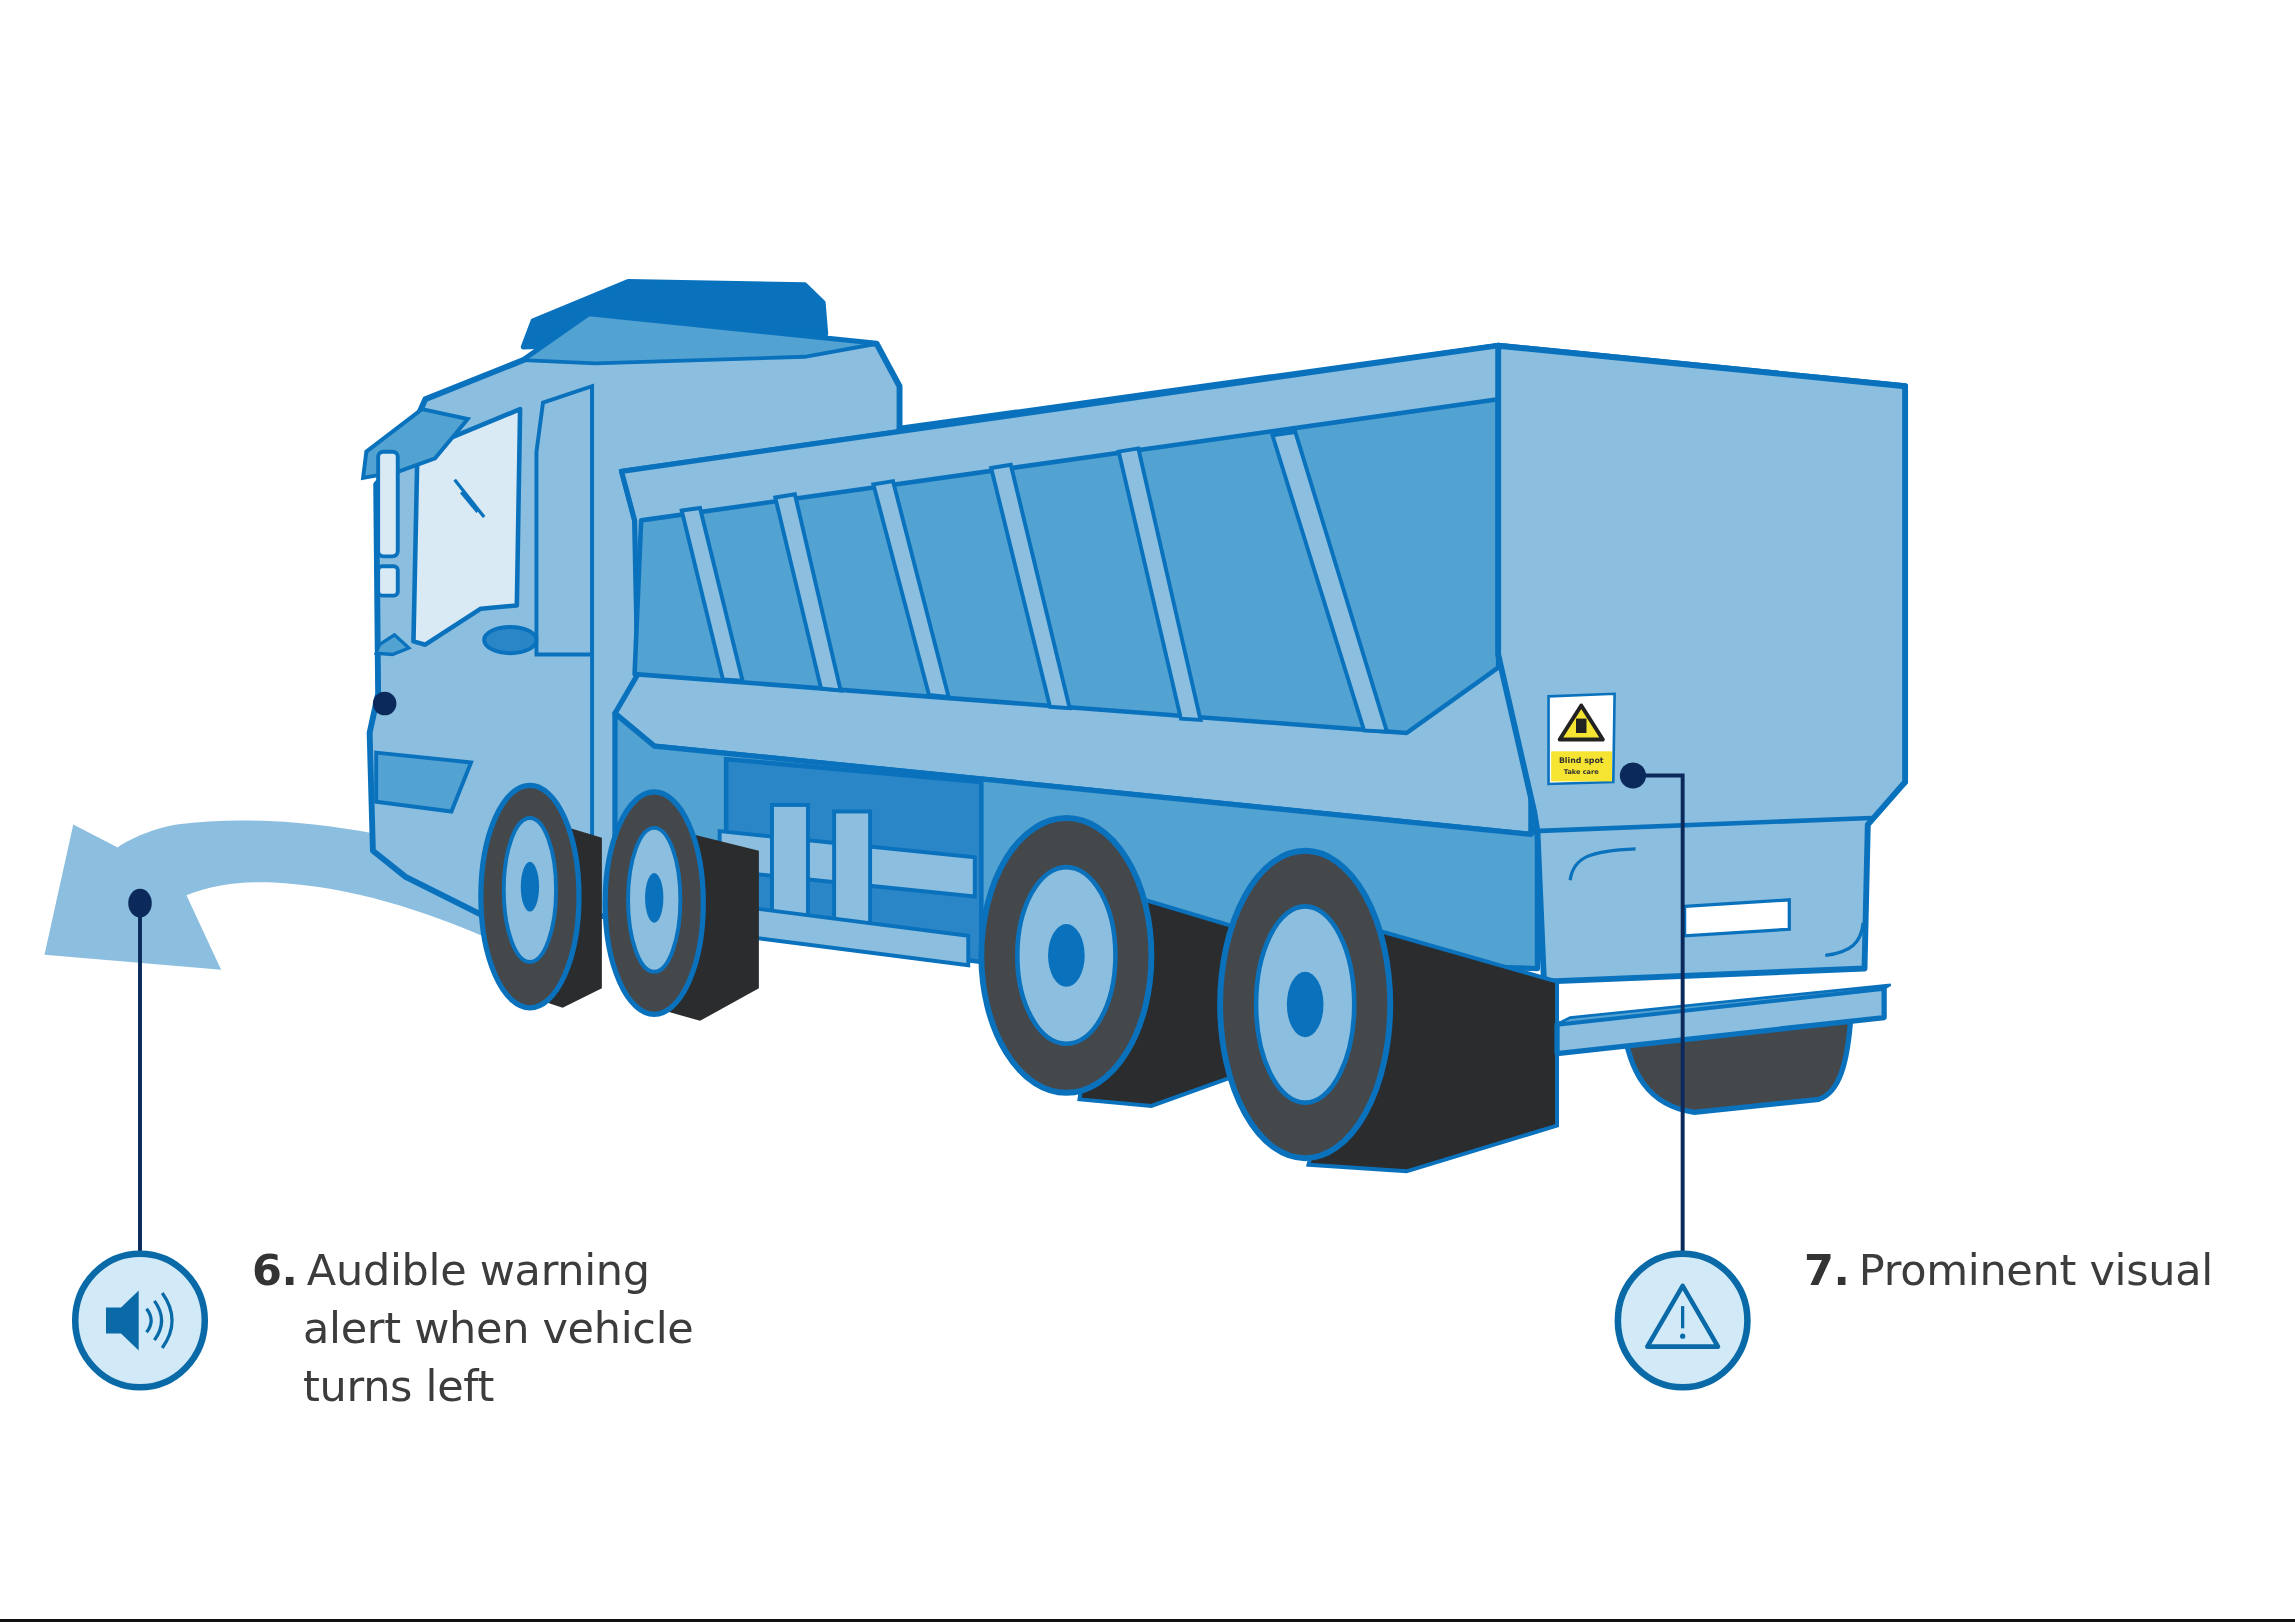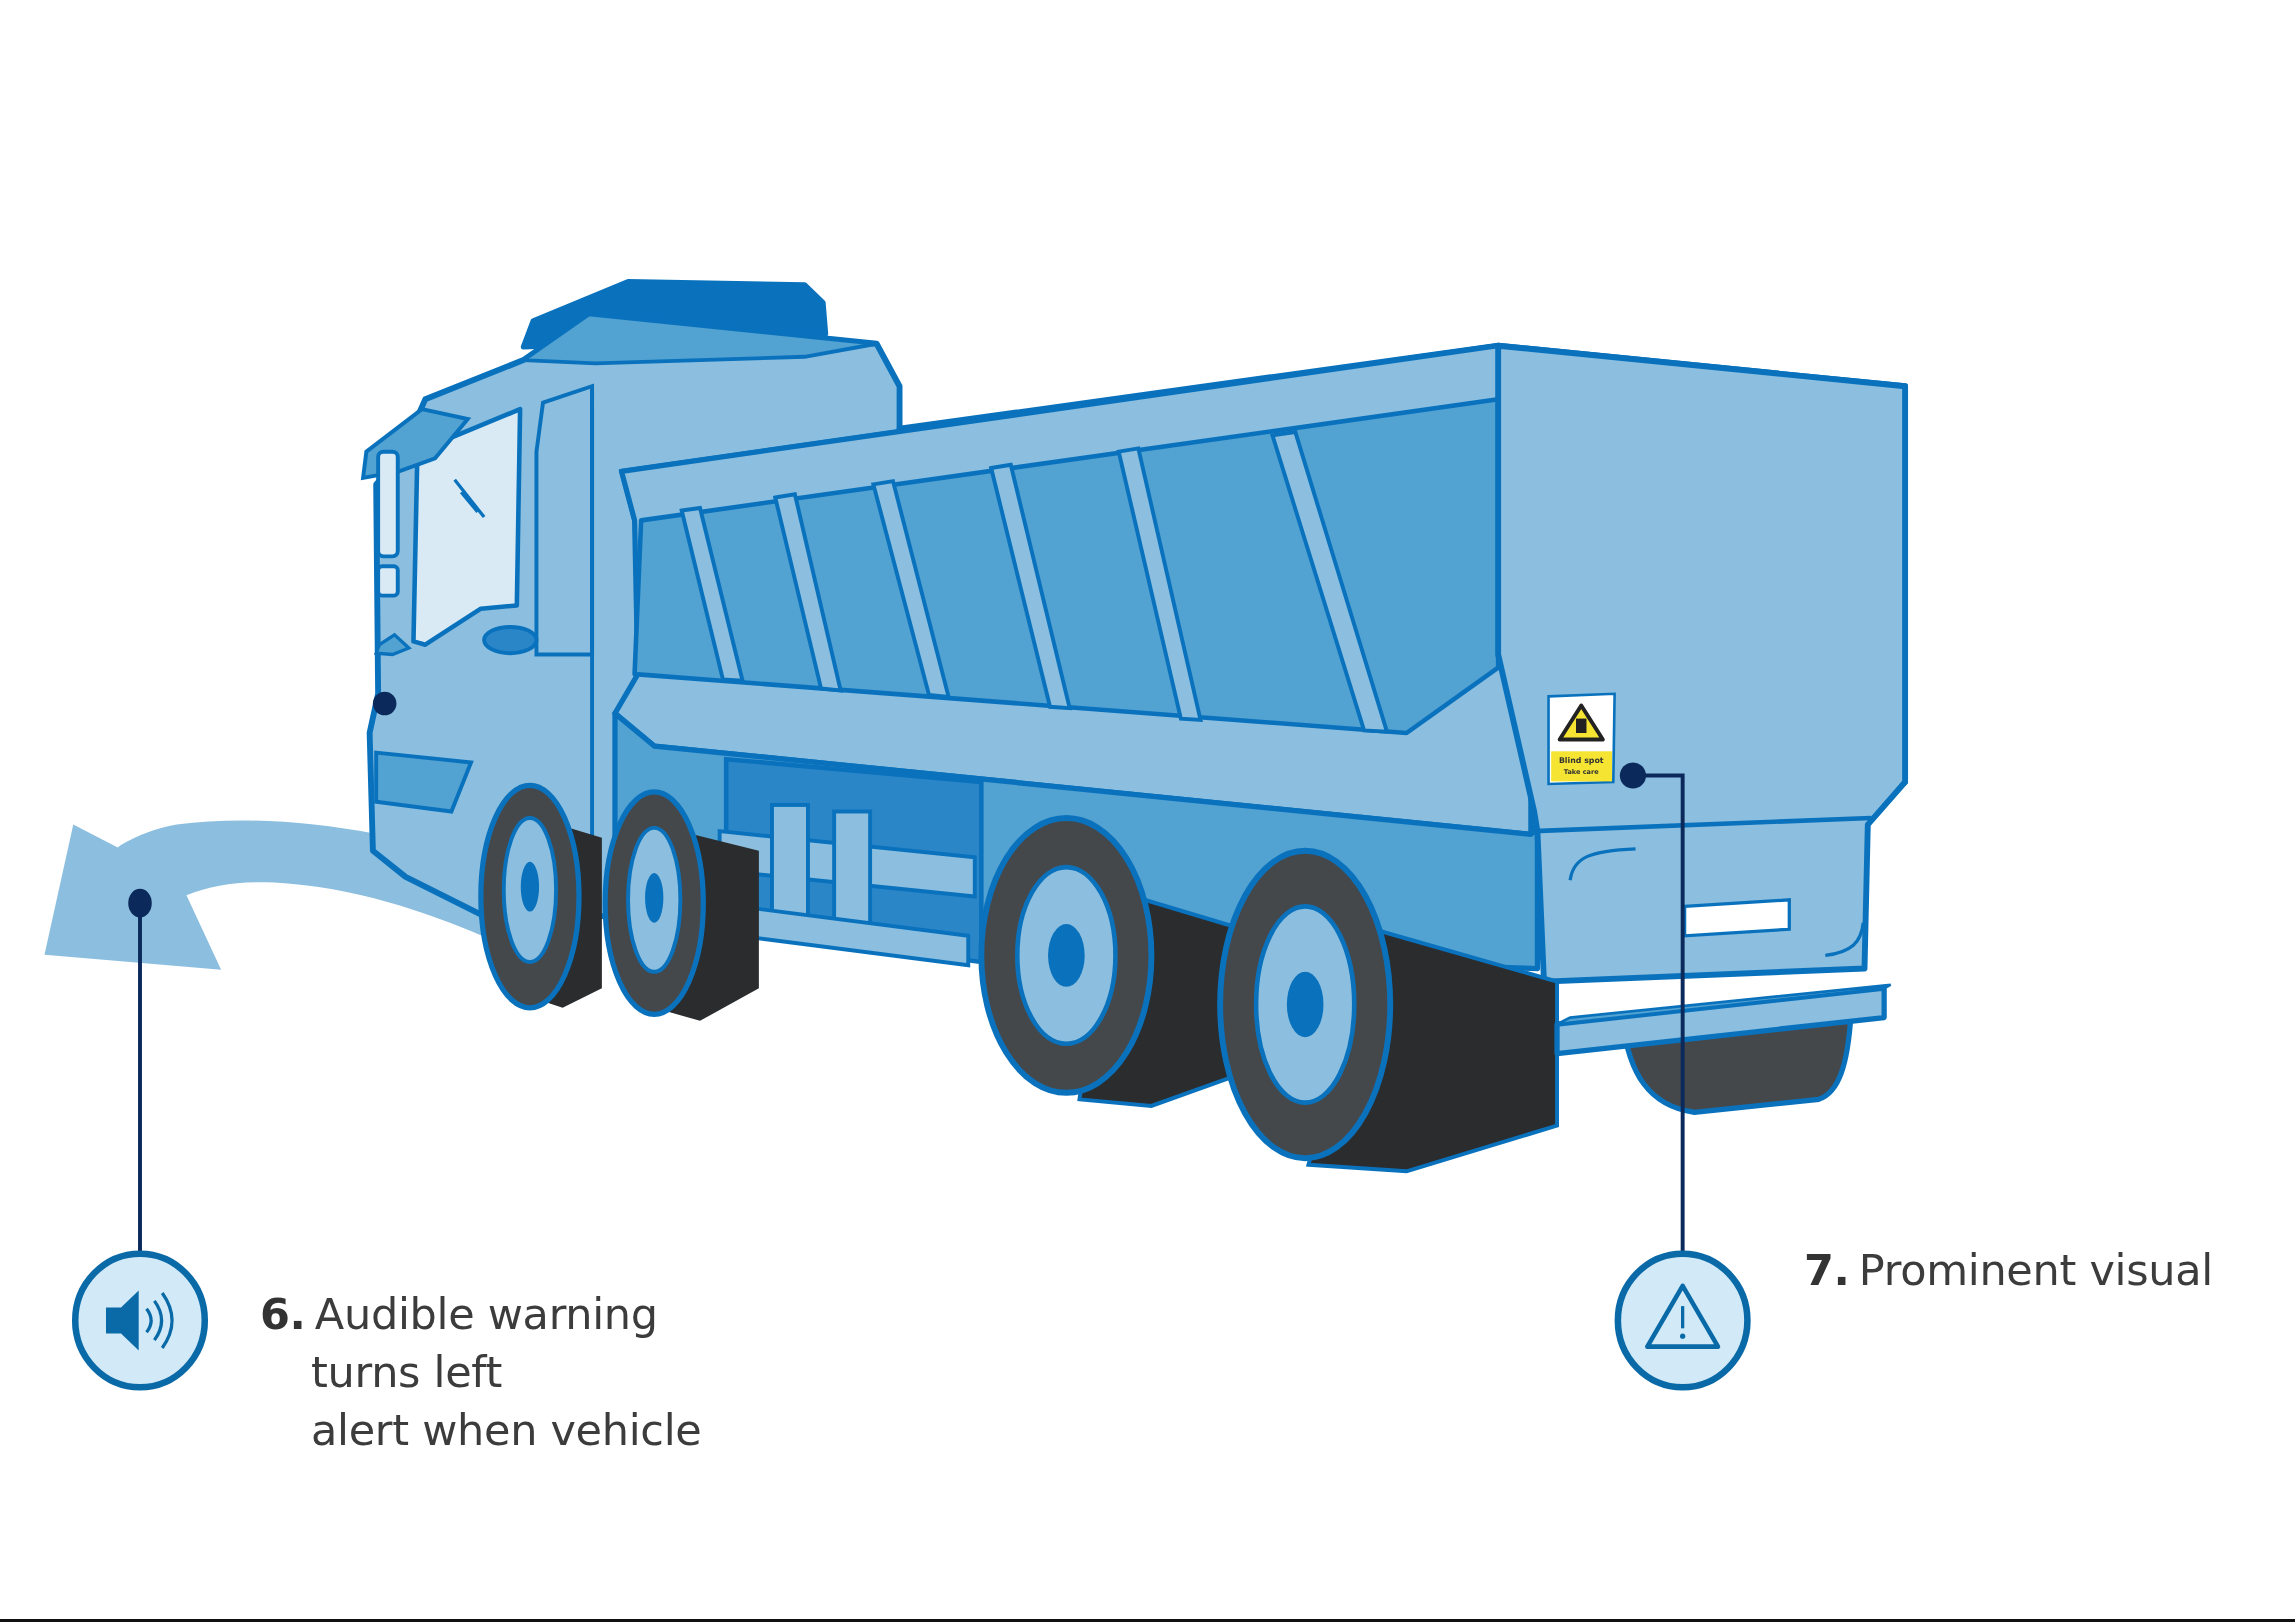--- a/index.html
+++ b/index.html
@@ -136,24 +136,24 @@
   </g>
 
   <g>
     <ellipse cx="2572" cy="2018" rx="99" ry="102" fill="#d2eaf7" stroke="#0a6aa8" stroke-width="10"></ellipse>
     <path d="M 2572 1965 L 2626 2058 L 2518 2058 Z" fill="none" stroke="#0a6aa8" stroke-width="7" stroke-linejoin="round"></path>
     <line x1="2572" y1="1996" x2="2572" y2="2030" stroke="#0a6aa8" stroke-width="5"></line>
     <circle cx="2572" cy="2042" r="4" fill="#0a6aa8"></circle>
   </g>
 </svg>
 
-<div class="callout-text" style="left:260px; top:1241px;margin-top:44px;">
+<div class="callout-text" style="left:252px; top:1241px;">
   <span class="num">6.</span><span>Audible warning</span>
+  <span class="indent">alert when vehicle</span>
   <span class="indent">turns left</span>
-  <span class="indent">alert when vehicle</span>
 </div>
 
 <div class="callout-text" style="left:1790px; top:1241px;margin-left:14px;">
   <span class="num">7.</span><span>Prominent visual</span>
 </div>
 
 <div class="bottom-rule"></div>
 
 
 </body></html>

